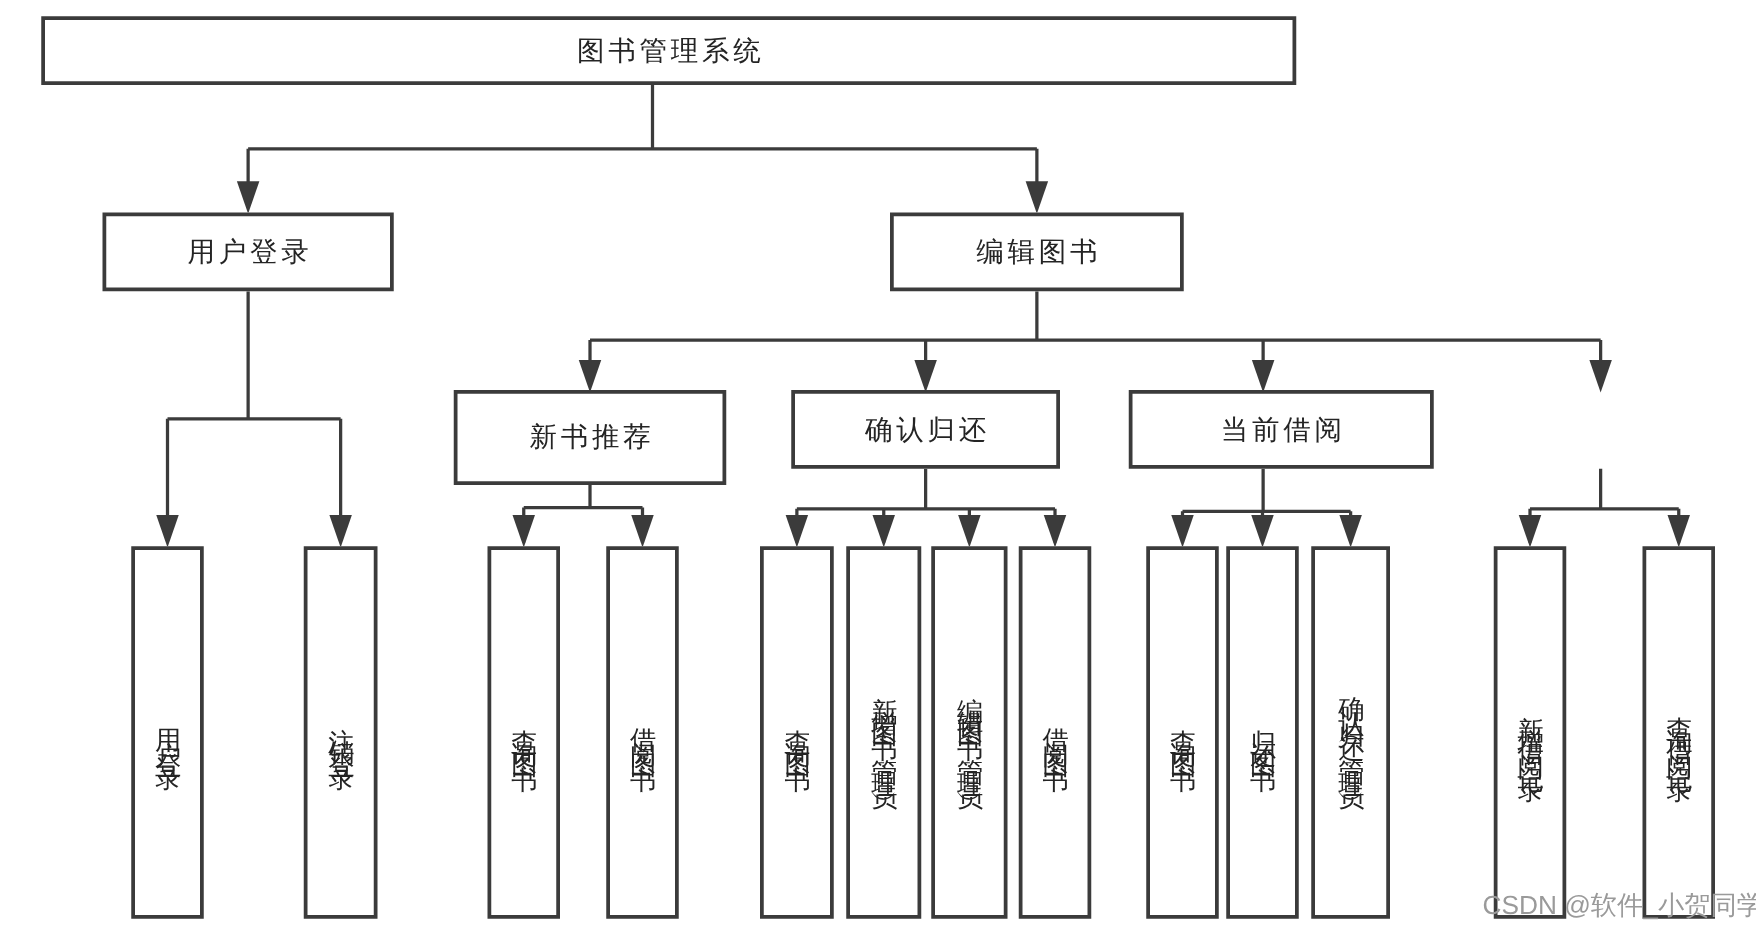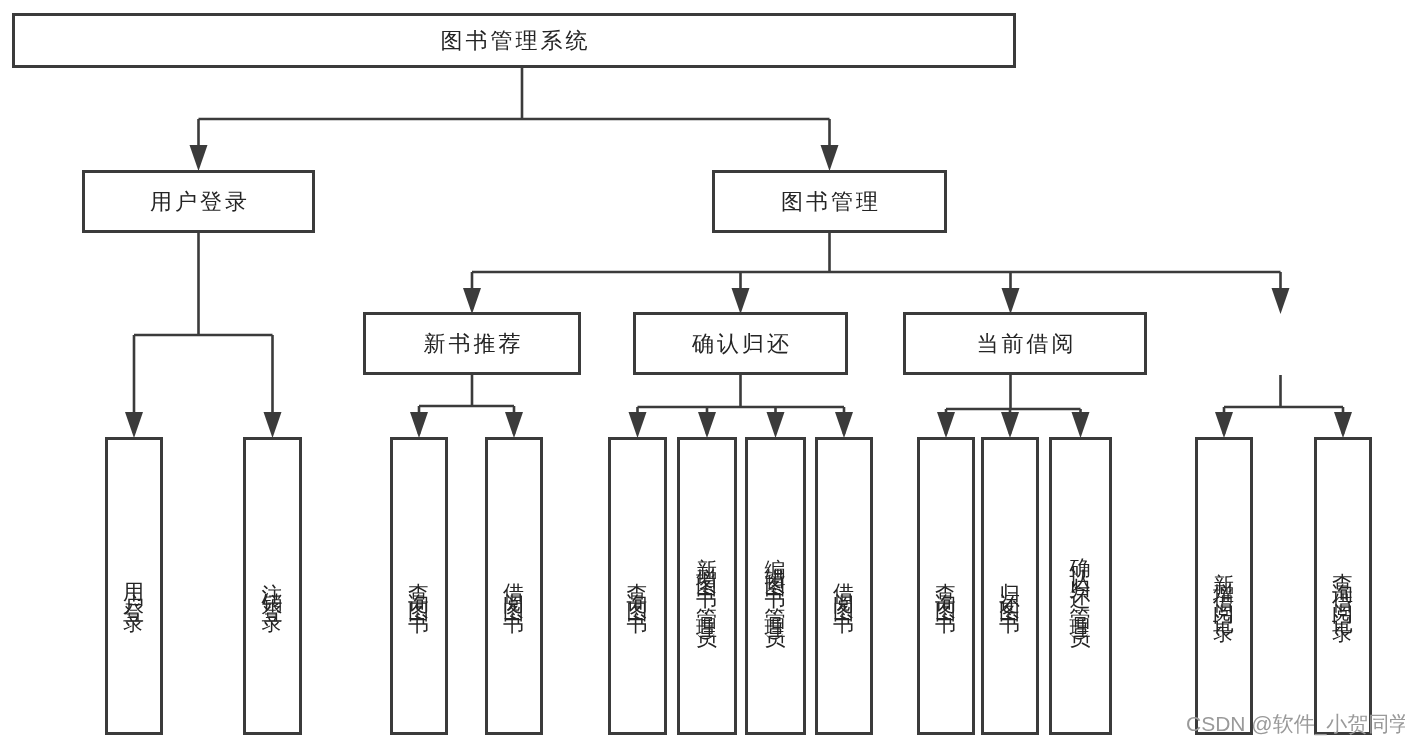--- a/index.html
+++ b/index.html
@@ -93,26 +93,26 @@
       <polygon points="766.5,412 784.5,412 775.5,438"></polygon>
       <polygon points="835,412 853,412 844,438"></polygon>
       <polygon points="937,412 955,412 946,438"></polygon>
       <polygon points="1001,412 1019,412 1010,438"></polygon>
       <polygon points="1071.5,412 1089.5,412 1080.5,438"></polygon>
       <polygon points="1215,412 1233,412 1224,438"></polygon>
       <polygon points="1334,412 1352,412 1343,438"></polygon>
     </g>
   </svg>
 
-  <div class="node" style="left:12px; top:13px; width:1004px; height:55px;">图书管理系统</div>
+  <div class="node" style="left:33px; top:13px; width:1004px; height:55px;">图书管理系统</div>
 
   <div class="node" style="left:82px; top:170px; width:233px; height:63px;">用户登录</div>
-  <div class="node" style="left:712px; top:170px; width:235px; height:63px;">图书管理</div>
+  <div class="node" style="left:712px; top:170px; width:235px; height:63px;">编辑图书</div>
 
-  <div class="node" style="left:363px; top:312px; width:218px; height:63px;">新书推荐</div>
+  <div class="node" style="left:363px; top:312px; width:218px; height:76px;">新书推荐</div>
   <div class="node" style="left:633px; top:312px; width:215px; height:63px;">确认归还</div>
   <div class="node" style="left:903px; top:312px; width:244px; height:63px;">当前借阅</div>
 
   <div class="node v" style="left:105px; top:437px; width:58px; height:298px;">用户登录</div>
   <div class="node v" style="left:243px; top:437px; width:59px; height:298px;">注销登录</div>
 
   <div class="node v" style="left:390px; top:437px; width:58px; height:298px;">查询图书</div>
   <div class="node v" style="left:485px; top:437px; width:58px; height:298px;">借阅图书</div>
 
   <div class="node v" style="left:608px; top:437px; width:59px; height:298px;">查询图书</div>

